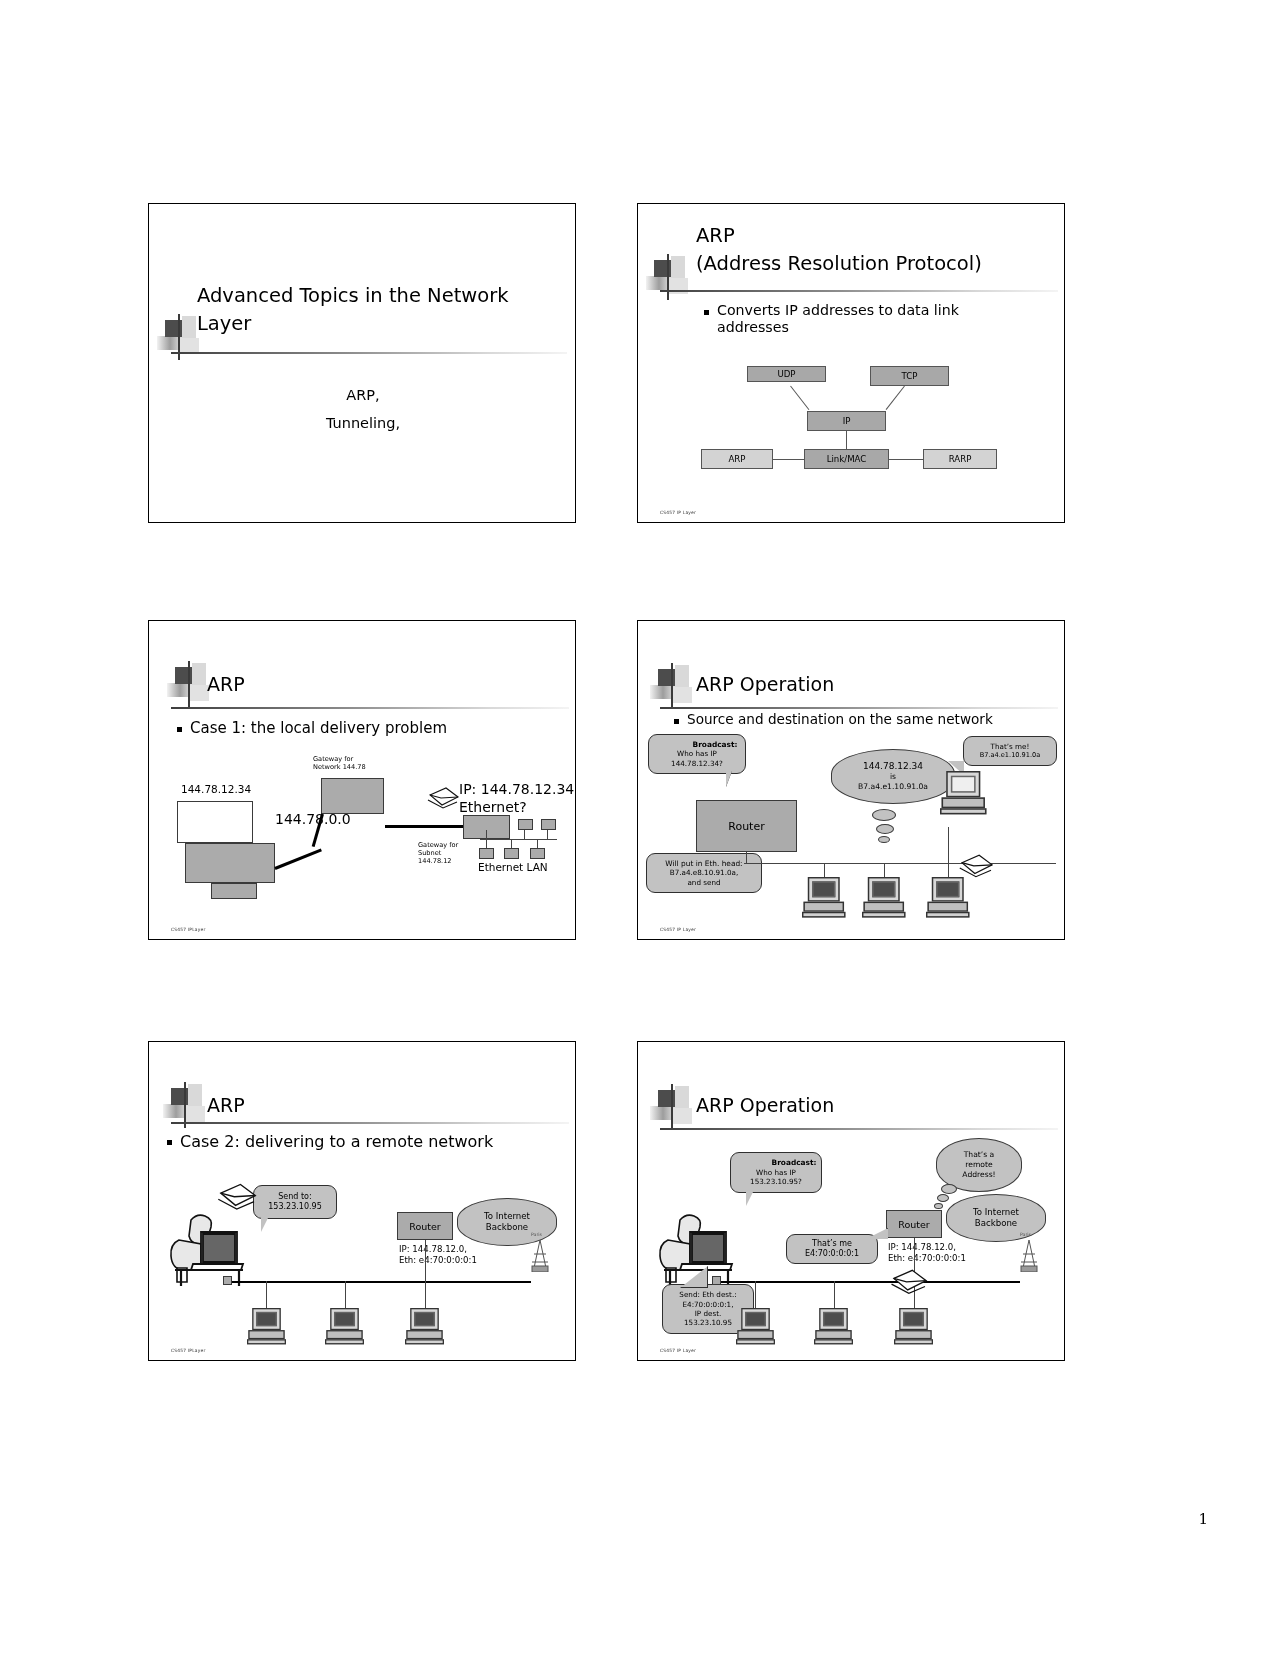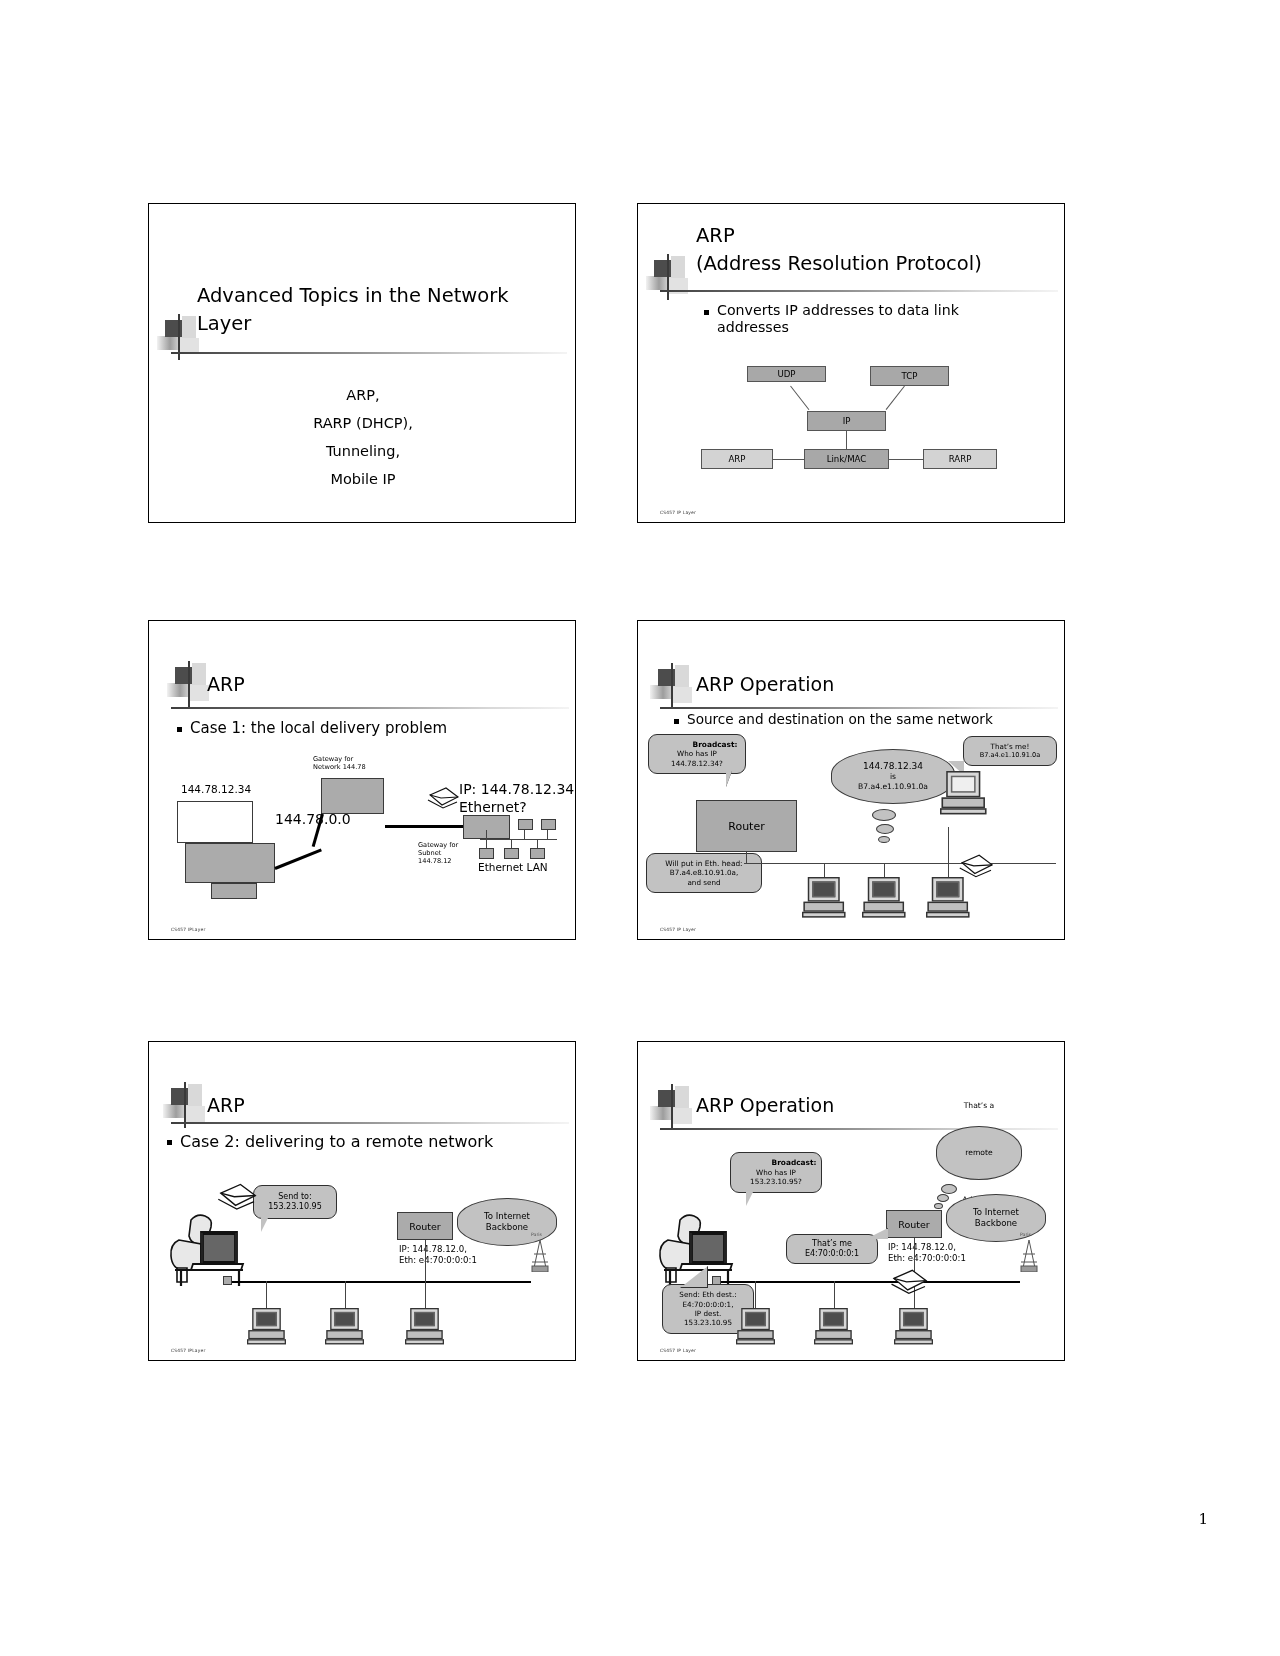--- a/index.html
+++ b/index.html
@@ -227,23 +227,21 @@
       <div class="blk3"></div>
         <div class="blk2"></div>
         <div class="blk4"></div>
         <div class="blk"></div>
         <div class="vbar"></div>
     </div>
     <div class="slide-title s1-title">Advanced Topics in the Network Layer</div>
     <div class="title-rule s1-rule"></div>
     <div class="s1-sub">
       <div>ARP,</div>
-      <div>RARP (DHCP),</div>
       <div>Tunneling,</div>
-      <div>Mobile IP</div>
     </div>
   </div>
 
   <div class="slide s2">
     <div class="ornament" style="left:8px; top:50px;">
       <div class="blk3"></div>
         <div class="blk2"></div>
         <div class="blk4"></div>
         <div class="blk"></div>
         <div class="vbar"></div>
@@ -565,21 +563,21 @@
         <div class="blk2"></div>
         <div class="blk4"></div>
         <div class="blk"></div>
         <div class="vbar"></div>
     </div>
     <div class="slide-title s6-title">ARP Operation</div>
     <div class="title-rule s6-rule"></div>
 
     <div>
 
-      <div class="cloud" style="left:298px; top:84px; width:86px; height:54px;gap:37px;">
+      <div class="cloud" style="left:298px; top:96px; width:86px; height:54px;">
         <span>That’s a</span>
         <span>remote</span>
         <span>Address!</span>
       </div>
       <div class="cloud-dot" style="left:303px; top:142px; width:14px; height:8px;"></div>
       <div class="cloud-dot" style="left:299px; top:152px; width:10px; height:6px;"></div>
       <div class="cloud-dot" style="left:296px; top:161px; width:7px; height:4px;"></div>
 
       <div class="bubble" style="left:92px; top:110px; width:92px; height:41px;">
         <b>Broadcast:</b>

